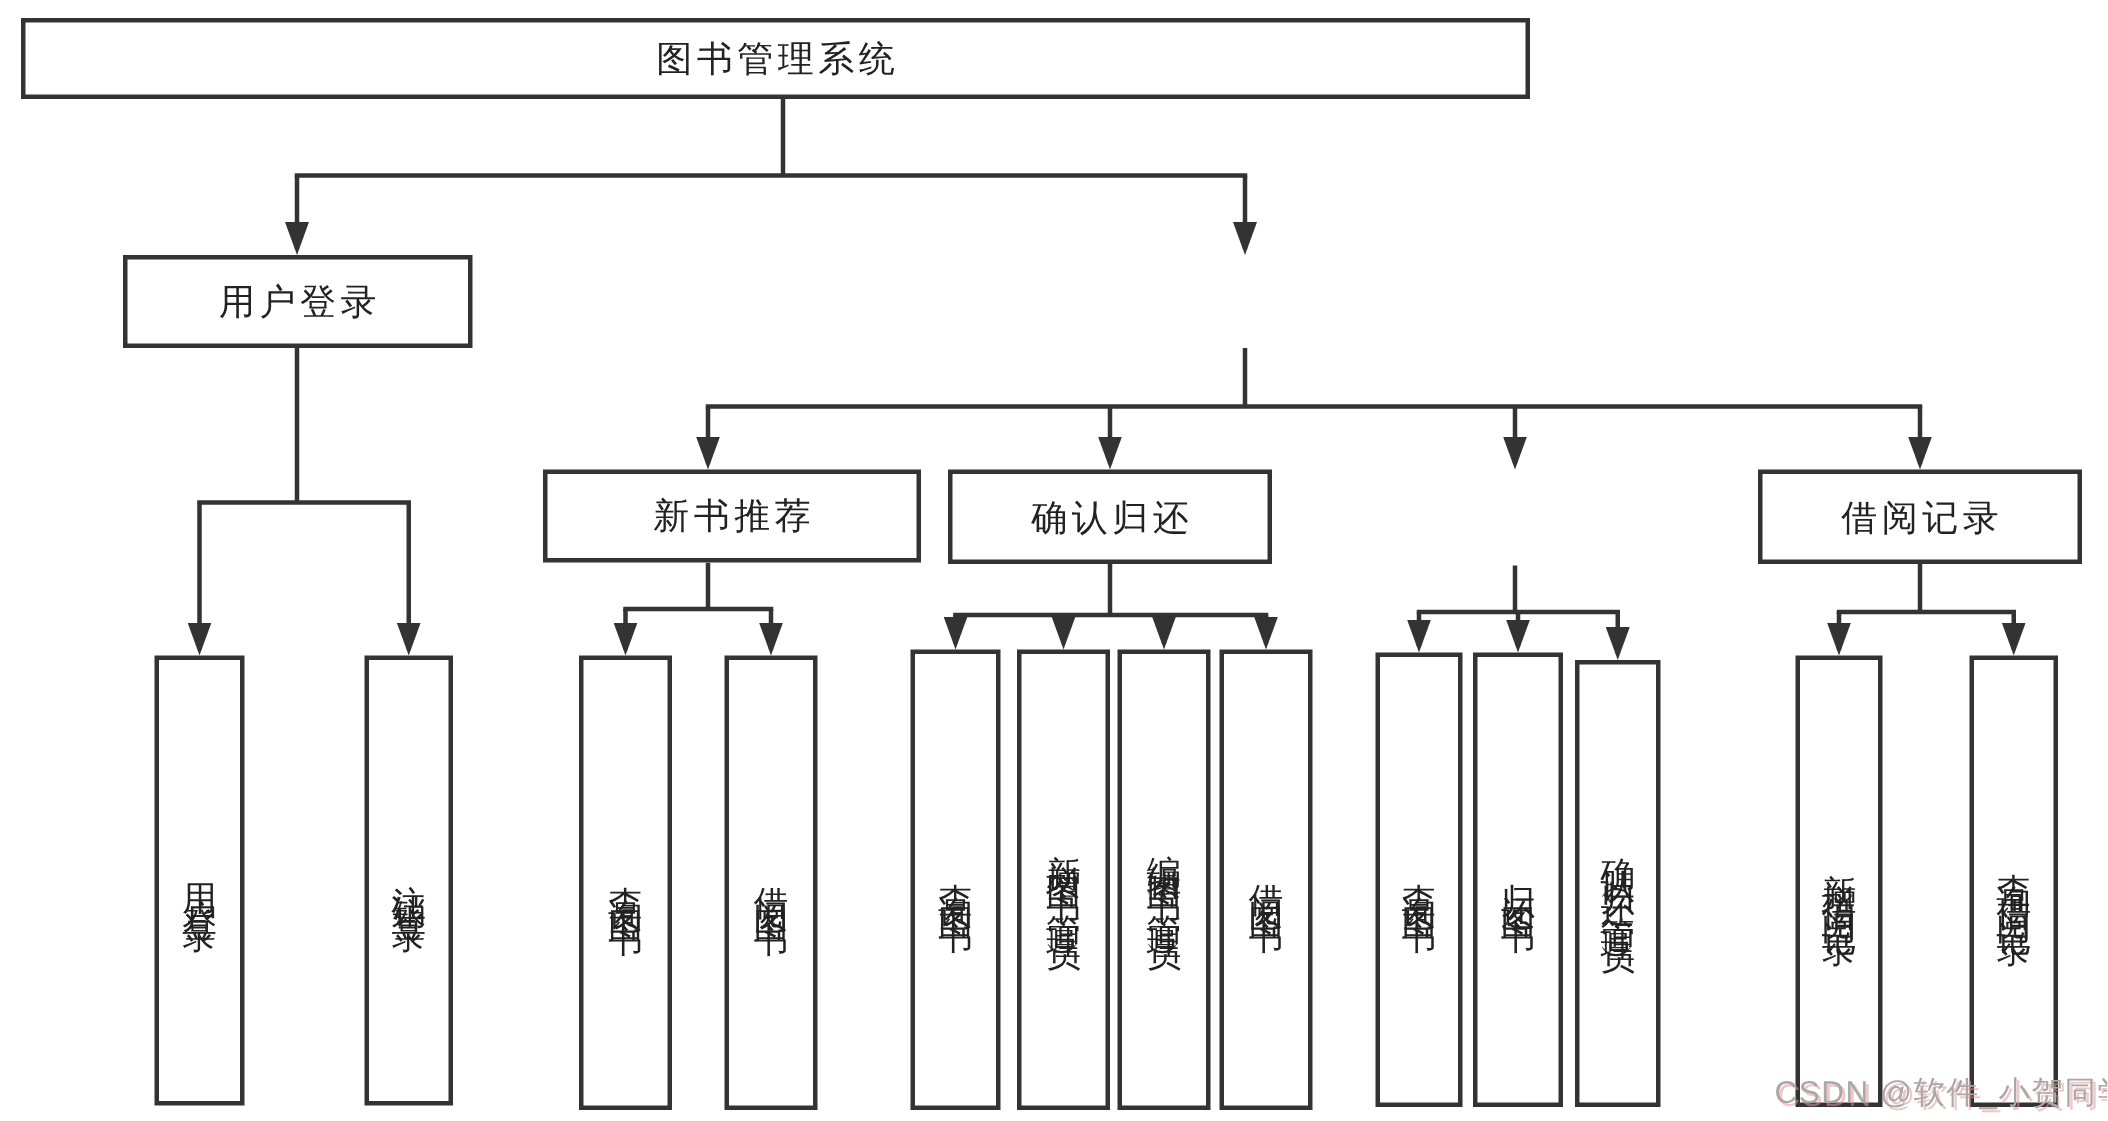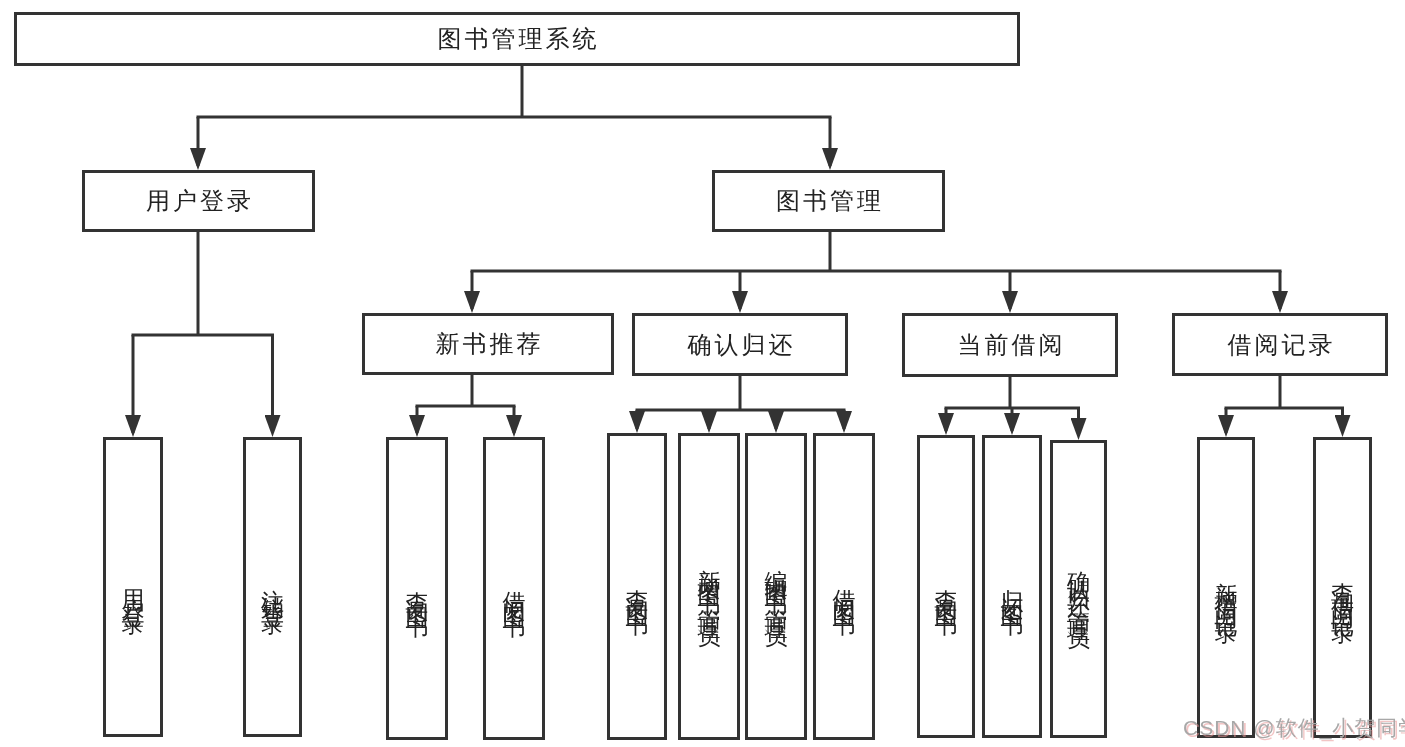--- a/index.html
+++ b/index.html
@@ -102,25 +102,23 @@
       <path d="M1280 376 V408"></path>
       <path d="M1224.5 408 H1344"></path>
       <line x1="1226" y1="408" x2="1226" y2="433" marker-end="url(#ah)"></line>
       <line x1="1342.5" y1="408" x2="1342.5" y2="433" marker-end="url(#ah)"></line>
     </g>
   </svg>
 
   <div class="node h" style="left:14px; top:12px; width:1006px; height:54px;">图书管理系统</div>
 
   <div class="node h" style="left:82px; top:170px; width:233px; height:62px;">用户登录</div>
-  <div class="node h" style="left:712px; top:170px; width:233px; height:62px;">图书管理</div>
 
   <div class="node h" style="left:362px; top:313px; width:252px; height:62px;">新书推荐</div>
   <div class="node h" style="left:632px; top:313px; width:216px; height:63px;">确认归还</div>
-  <div class="node h" style="left:902px; top:313px; width:216px; height:64px;">当前借阅</div>
   <div class="node h" style="left:1172px; top:313px; width:216px; height:63px;">借阅记录</div>
 
   <div class="node v" style="left:103px; top:437px; width:60px; height:300px;">用户登录</div>
   <div class="node v" style="left:243px; top:437px; width:59px; height:300px;">注销登录</div>
 
   <div class="node v" style="left:386px; top:437px; width:62px; height:303px;">查询图书</div>
   <div class="node v" style="left:483px; top:437px; width:62px; height:303px;">借阅图书</div>
 
   <div class="node v" style="left:607px; top:433px; width:60px; height:307px;">查询图书</div>
   <div class="node v" style="left:678px; top:433px; width:62px; height:307px;">新增图书（管理员）</div>

